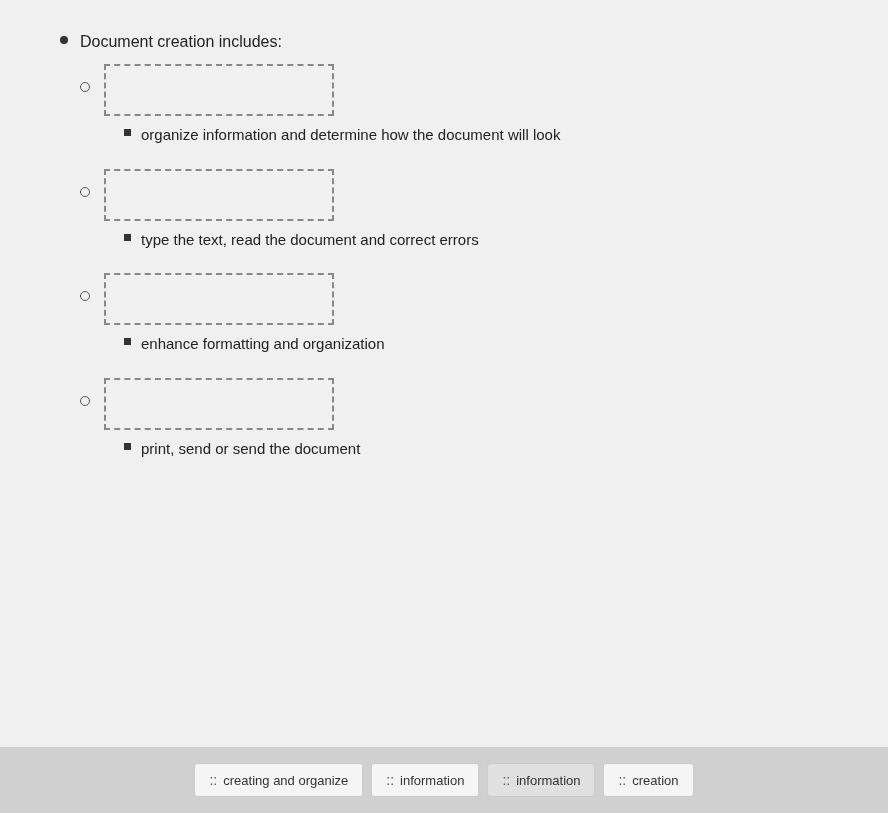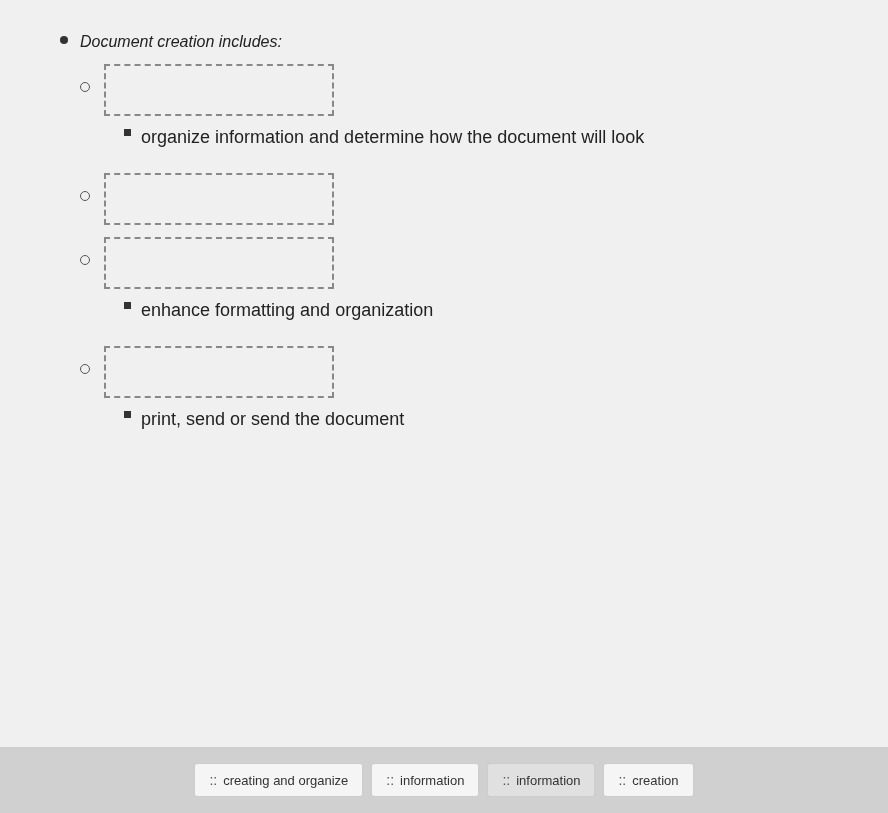--- a/index.html
+++ b/index.html
@@ -36,21 +36,20 @@
       background-color: #333;
       border-radius: 50%;
       margin-top: 6px;
       margin-right: 12px;
       flex-shrink: 0;
     }
 
     .bullet-label {
       font-size: 16px;
       color: #222;
-      font-style: italic;
       line-height: 1.5;
     }
 
     .sub-items {
       margin-left: 20px;
       margin-top: 10px;
     }
 
     .sub-item-circle {
       width: 10px;
@@ -80,21 +79,21 @@
     .sub-bullet-square {
       width: 7px;
       height: 7px;
       background-color: #333;
       margin-top: 5px;
       margin-right: 10px;
       flex-shrink: 0;
     }
 
     .sub-bullet-text {
-      font-size: 18px;
+      font-size: 15px;
       color: #222;
       line-height: 1.5;
     }
 
     .row-group {
       display: flex;
       align-items: flex-start;
       margin-bottom: 4px;
     }
 
@@ -157,20 +156,24 @@
           <div class="sub-bullet-square"></div>
           <span class="sub-bullet-text">organize information and determine how the document will look</span>
         </div>
       </div>
     </div>
 
     <div class="row-group">
       <div class="sub-item-circle"></div>
       <div class="row-content">
         <div class="dashed-box"></div>
+        <div class="sub-bullet-item">
+          <div class="sub-bullet-square"></div>
+          <span class="sub-bullet-text">type the text, read the document and correct errors</span>
+        </div>
       </div>
     </div>
 
     <div class="row-group">
       <div class="sub-item-circle"></div>
       <div class="row-content">
         <div class="dashed-box"></div>
         <div class="sub-bullet-item">
           <div class="sub-bullet-square"></div>
           <span class="sub-bullet-text">enhance formatting and organization</span>

